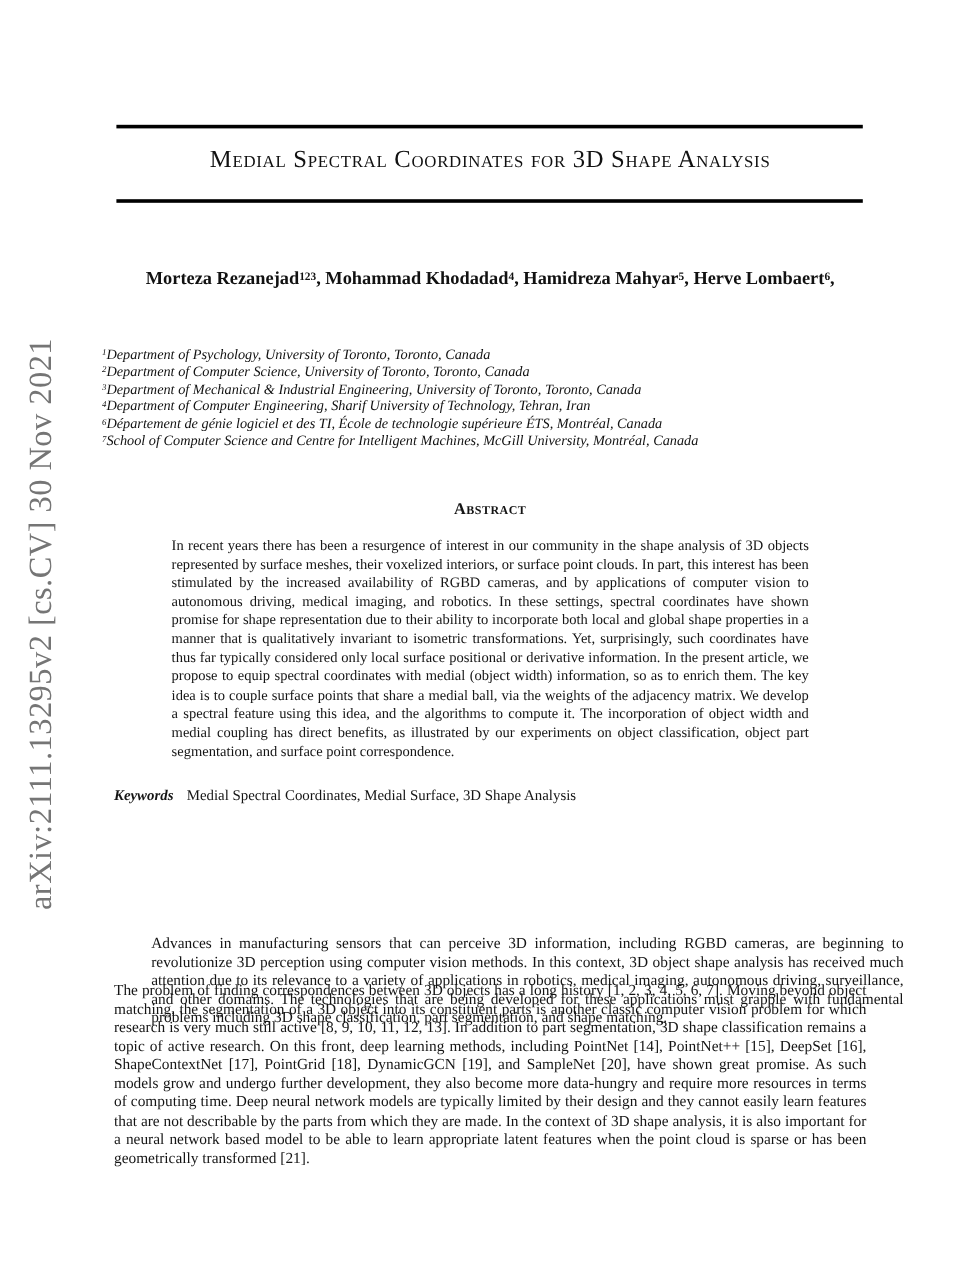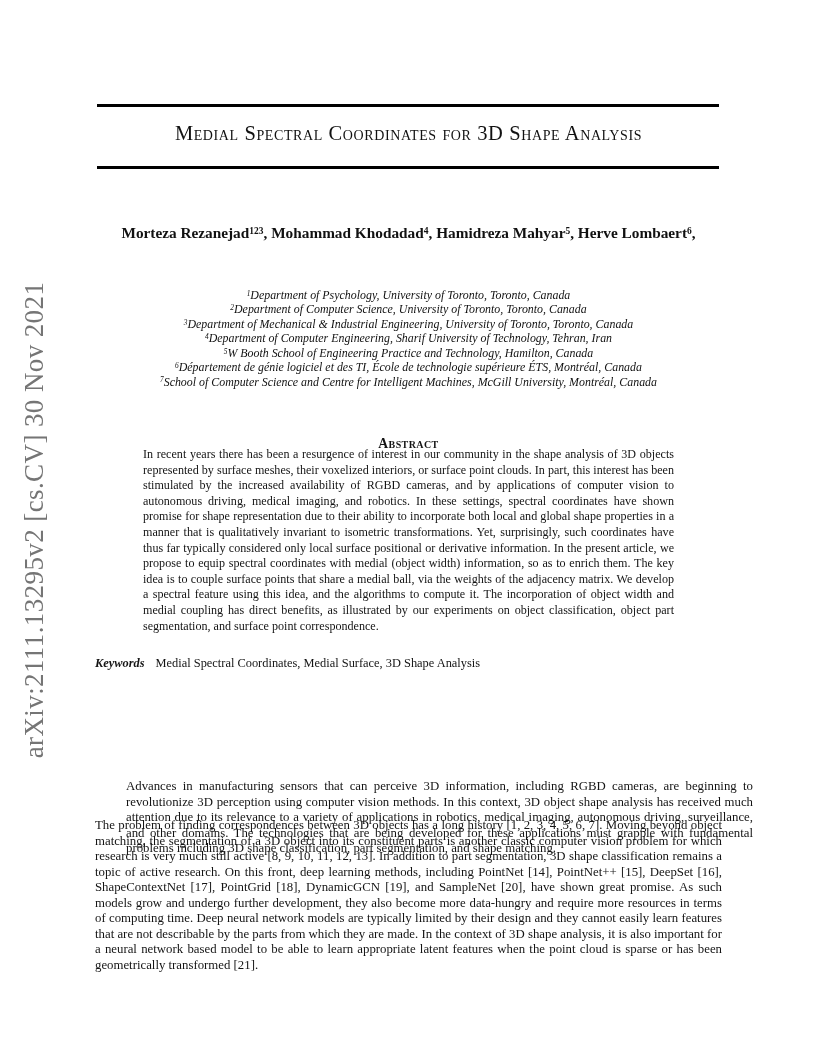--- a/index.html
+++ b/index.html
@@ -34,34 +34,33 @@
   }
   sup{
     font-size:62%;
     line-height:0;
     vertical-align:baseline;
     position:relative;
     top:-0.45em;
   }
   .affiliations{
     position:absolute;left:85px;top:288px;width:647px;
-    text-align:center;
+    text-align:left;
     font-style:italic;
     font-size:11.9px;
     line-height:14.45px;
     color:#111;
   }
   .abstract-heading{
     position:absolute;left:95px;top:416px;width:627px;
     text-align:center;
     font-weight:bold;
     font-variant:small-caps;
     font-size:13.6px;
     letter-spacing:0.4px;
-    margin-top:20px;
   }
   .abstract-body{
     position:absolute;left:143px;top:447px;width:531px;
     font-size:12.1px;
     line-height:15.6px;
     text-align:justify;
   }
   .keywords{
     position:absolute;left:95px;top:656px;width:627px;
     font-size:12.4px;
@@ -109,21 +108,20 @@
 
   <div class="authors">
     <div><span>Morteza Rezanejad<sup>123</sup></span>, <span>Mohammad Khodadad<sup>4</sup></span>, <span>Hamidreza Mahyar<sup>5</sup></span>, <span>Herve Lombaert<sup>6</sup></span>,</div>
   </div>
 
   <div class="affiliations">
       <div><sup>1</sup>Department of Psychology, University of Toronto, Toronto, Canada</div>
       <div><sup>2</sup>Department of Computer Science, University of Toronto, Toronto, Canada</div>
       <div><sup>3</sup>Department of Mechanical &amp; Industrial Engineering, University of Toronto, Toronto, Canada</div>
       <div><sup>4</sup>Department of Computer Engineering, Sharif University of Technology, Tehran, Iran</div>
-      <div><sup>5</sup>W Booth School of Engineering Practice and Technology, Hamilton, Canada</div>
       <div><sup>6</sup>Département de génie logiciel et des TI, École de technologie supérieure ÉTS, Montréal, Canada</div>
       <div><sup>7</sup>School of Computer Science and Centre for Intelligent Machines, McGill University, Montréal, Canada</div>
     </div>
 
   <div class="abstract-heading">Abstract</div>
   <div class="abstract-body">In recent years there has been a resurgence of interest in our community in the shape analysis of 3D objects represented by surface meshes, their voxelized interiors, or surface point clouds. In part, this interest has been stimulated by the increased availability of RGBD cameras, and by applications of computer vision to autonomous driving, medical imaging, and robotics. In these settings, spectral coordinates have shown promise for shape representation due to their ability to incorporate both local and global shape properties in a manner that is qualitatively invariant to isometric transformations. Yet, surprisingly, such coordinates have thus far typically considered only local surface positional or derivative information. In the present article, we propose to equip spectral coordinates with medial (object width) information, so as to enrich them. The key idea is to couple surface points that share a medial ball, via the weights of the adjacency matrix. We develop a spectral feature using this idea, and the algorithms to compute it. The incorporation of object width and medial coupling has direct benefits, as illustrated by our experiments on object classification, object part segmentation, and surface point correspondence.</div>
 
   <div class="keywords">
     <span class="kw-label">Keywords</span><span>Medial Spectral Coordinates, Medial Surface, 3D Shape Analysis</span>
   </div>

